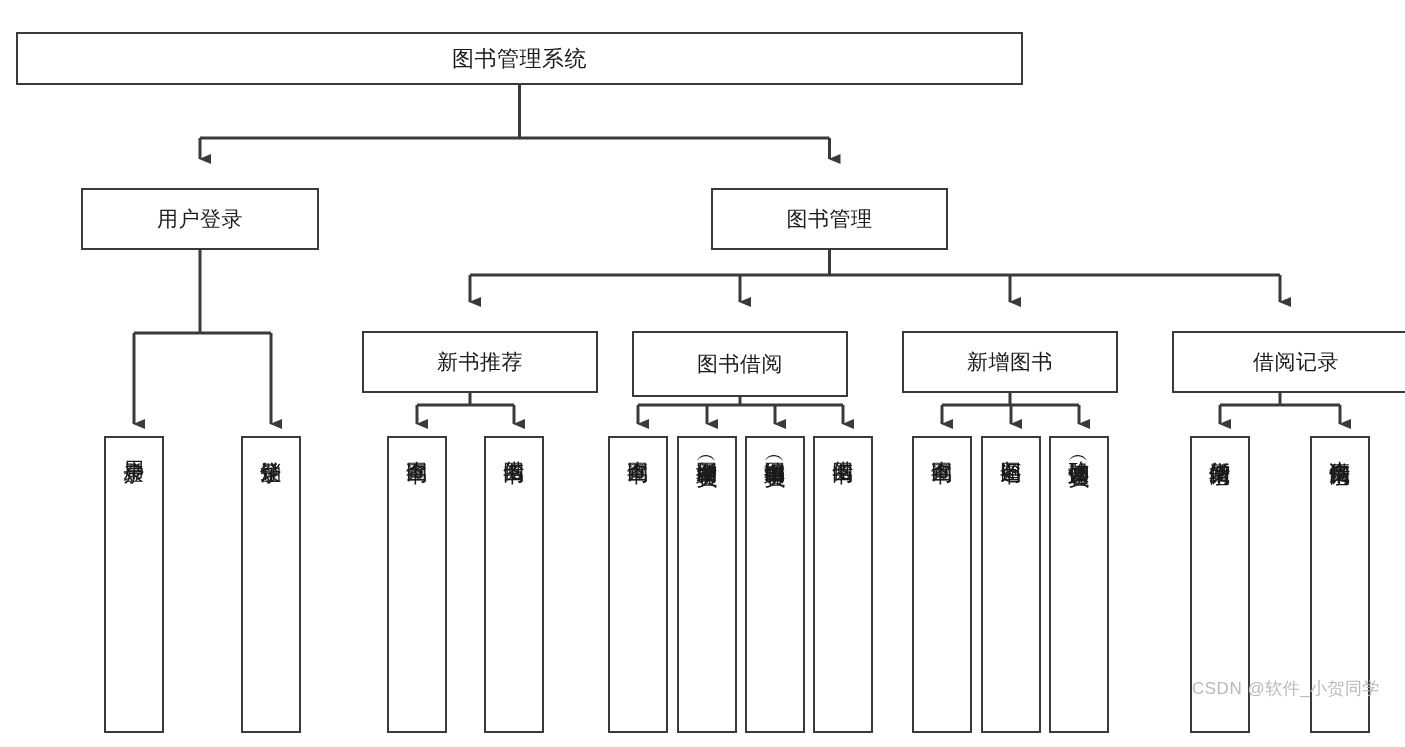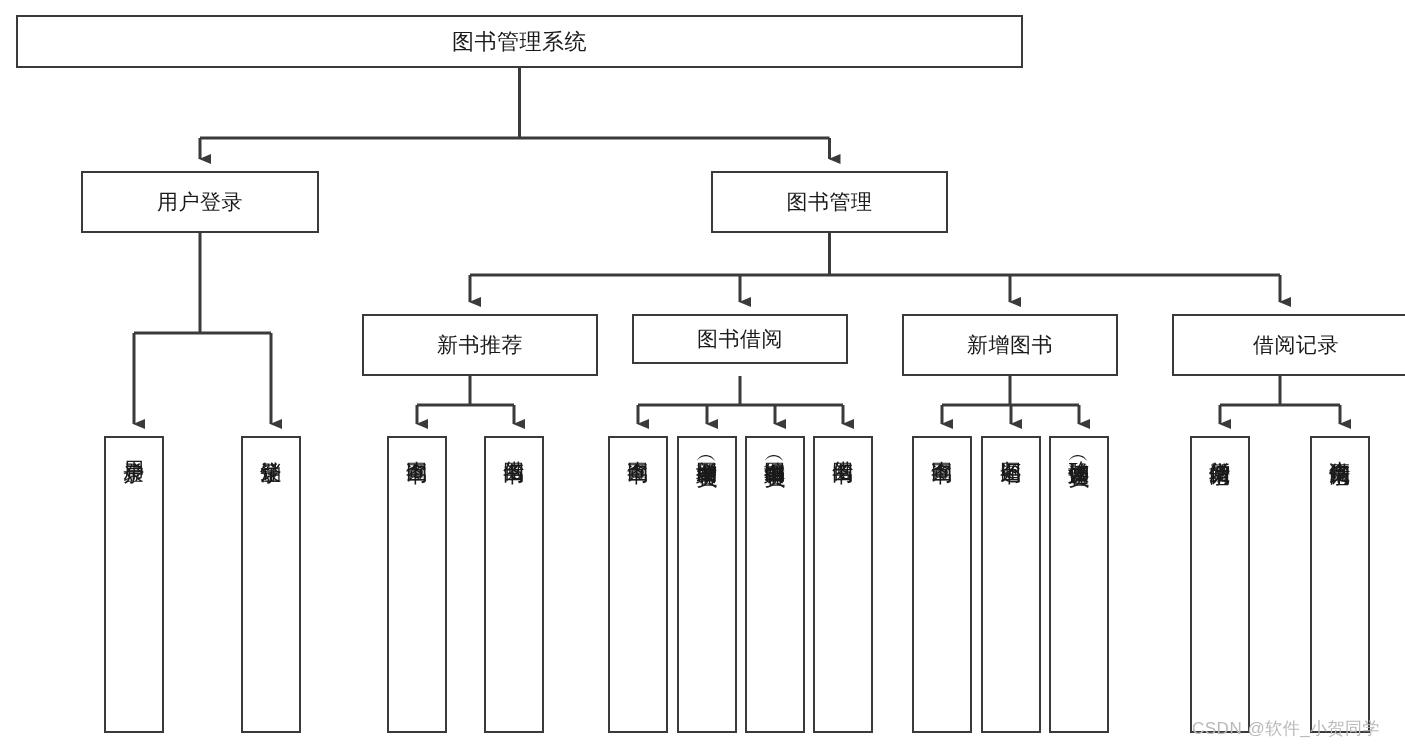--- a/index.html
+++ b/index.html
@@ -31,20 +31,21 @@
     background: #ffffff;
     border: 2px solid #3a3a3a;
     display: flex;
     align-items: center;
     justify-content: center;
     color: #1a1a1a;
   }
   .node.horizontal {
     font-size: 21px;
     letter-spacing: 0.5px;
+    margin-top: 17px;
   }
   .node.vertical {
     align-items: flex-start;
     justify-content: center;
     padding-top: 6px;
   }
   .node.vertical .label {
     writing-mode: vertical-rl;
     text-orientation: upright;
     font-size: 21px;
@@ -116,21 +117,21 @@
       </div>
       <div class="node horizontal" style="left: 81px; top: 171px; width: 238px; height: 62px;">
         <span class="label">用户登录</span>
       </div>
       <div class="node horizontal" style="left: 711px; top: 171px; width: 237px; height: 62px;">
         <span class="label">图书管理</span>
       </div>
       <div class="node horizontal" style="left: 362px; top: 314px; width: 236px; height: 62px;">
         <span class="label">新书推荐</span>
       </div>
-      <div class="node horizontal" style="left: 632px; top: 314px; width: 216px; height: 50px;">
+      <div class="node horizontal" style="left: 632px; top: 314px; width: 216px; height: 66px;">
         <span class="label">图书借阅</span>
       </div>
       <div class="node horizontal" style="left: 902px; top: 314px; width: 216px; height: 62px;">
         <span class="label">新增图书</span>
       </div>
       <div class="node horizontal" style="left: 1172px; top: 314px; width: 248px; height: 62px;">
         <span class="label">借阅记录</span>
       </div>
       <div class="node vertical" style="left: 104px; top: 436px; width: 60px; height: 297px;">
         <span class="label">用户登录</span>
@@ -166,14 +167,14 @@
         <span class="label">确认归还（管理员）</span>
       </div>
       <div class="node vertical" style="left: 1190px; top: 436px; width: 60px; height: 297px;">
         <span class="label">新增借阅记录</span>
       </div>
       <div class="node vertical" style="left: 1310px; top: 436px; width: 60px; height: 297px;">
         <span class="label">查询借阅记录</span>
       </div>
     </div>
 
-  <div class="watermark" id="watermark" style="left: 1192px; top: 717px; text-align: center;">CSDN @软件_小贺同学</div>
+  <div class="watermark" id="watermark" style="left: 1192px; top: 677px; text-align: center;">CSDN @软件_小贺同学</div>
 </div>
 
 </body></html>

